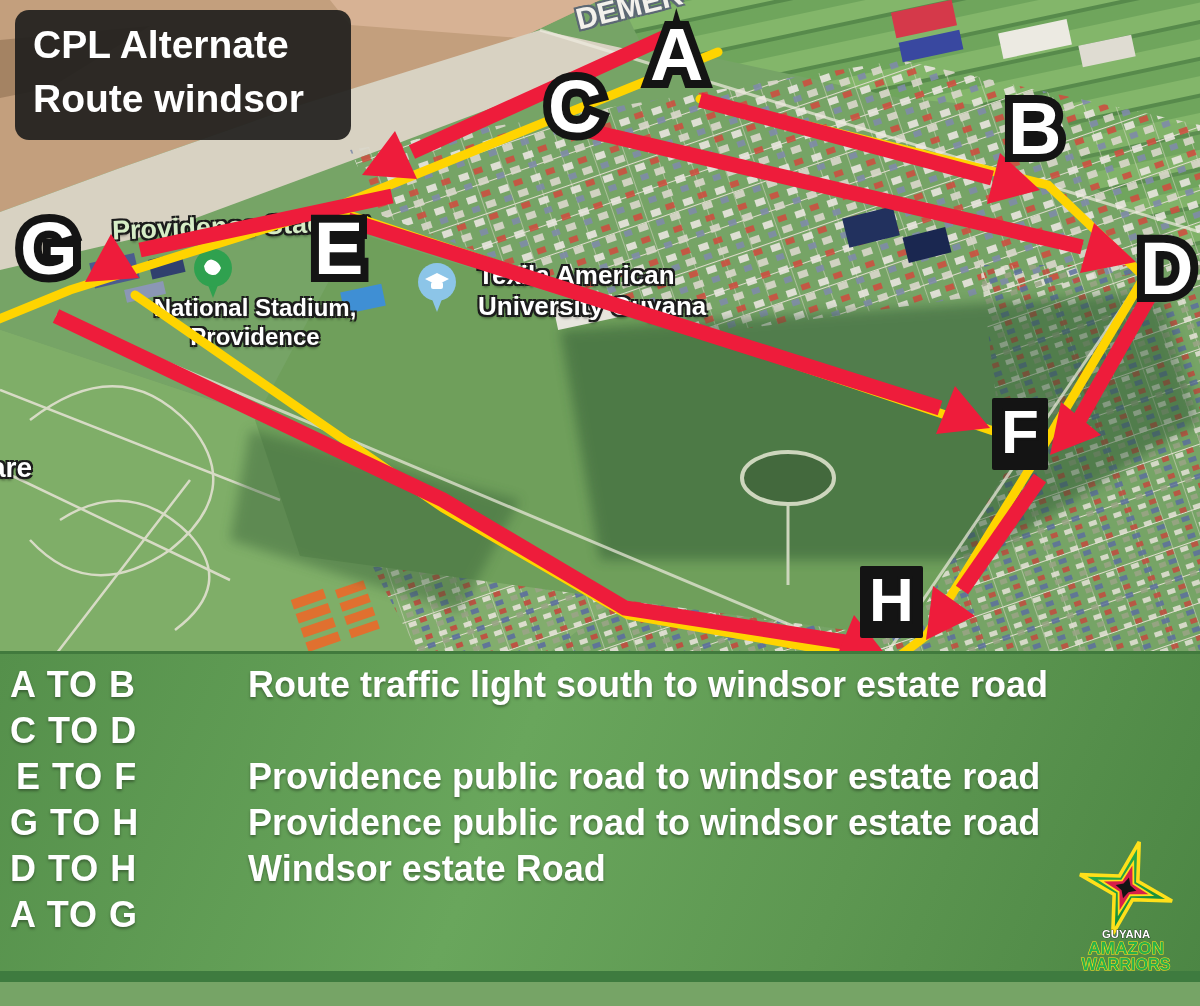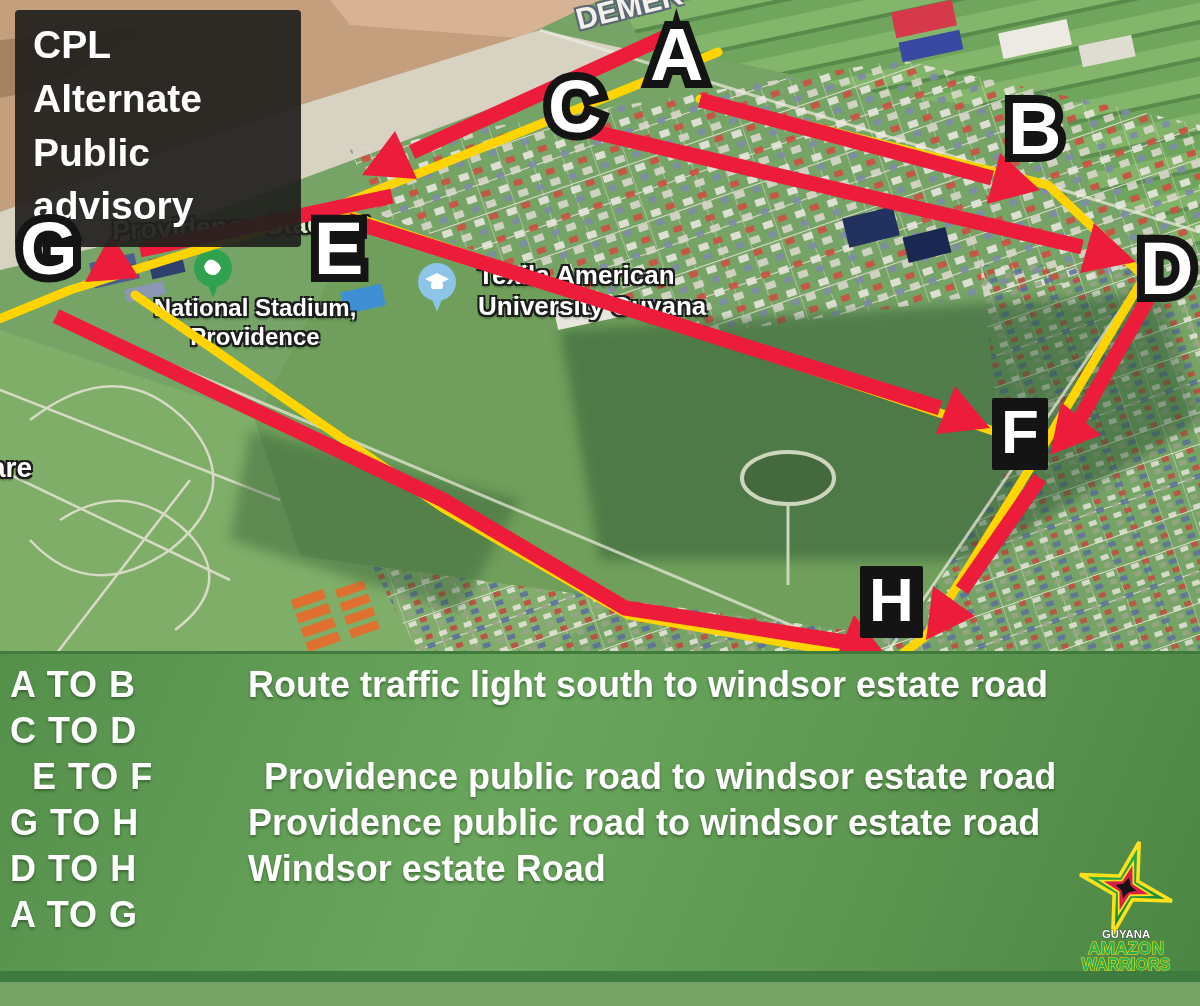--- a/index.html
+++ b/index.html
@@ -1,23 +1,23 @@
 <!DOCTYPE html>
 <html><head>
 <meta charset="utf-8">
 <style>
   html,body{margin:0;padding:0;background:#222;}
   .stage{position:relative;width:1200px;height:1006px;overflow:hidden;
          font-family:"Liberation Sans",sans-serif;background:#76a466;}
   
   .map{position:absolute;left:0;top:0;width:1200px;height:675px;overflow:hidden;}
   .map svg{position:absolute;left:0;top:0;}
-  .title-box{position:absolute;left:15px;top:10px;width:286px;box-sizing:border-box;
+  .title-box{position:absolute;left:15px;top:10px;width:336px;box-sizing:border-box;
              background:rgba(33,32,30,.93);color:#fff;padding:8px 18px 14px;
-             font-weight:800;font-size:39px;line-height:1.38;border-radius:4px;}
+             font-weight:800;font-size:39px;line-height:1.38;border-radius:14px;}
   .map-label{position:absolute;color:#fff;font-weight:700;white-space:nowrap;
              text-shadow:-2px -2px 0 #1c1c1c,2px -2px 0 #1c1c1c,-2px 2px 0 #1c1c1c,
                           2px 2px 0 #1c1c1c,0 3px 3px rgba(0,0,0,.55);}
   .lbl-river{left:575px;top:-10px;font-size:30px;transform:rotate(-14deg);
              color:#f3f1ec;text-shadow:-2px -2px 0 #5c6874,2px -2px 0 #5c6874,
              -2px 2px 0 #5c6874,2px 2px 0 #5c6874;}
   .lbl-provstadium{left:112px;top:211px;font-size:27px;color:#d6edc6;transform:rotate(-2deg);}
   .lbl-natstadium{left:130px;top:293px;width:250px;text-align:center;font-size:24px;line-height:1.22;}
   .lbl-texila{left:478px;top:260px;font-size:26px;line-height:1.18;}
   .lbl-are{left:-10px;top:452px;font-size:28px;}
@@ -194,21 +194,21 @@
         <polygon points="85,282 111,234 139,278"></polygon>
         <polygon points="990,428 936,434 955,386"></polygon>
         <polygon points="890,660 834,663 854,615"></polygon>
         <polygon points="1050,455 1061,402 1101,435"></polygon>
         <polygon points="926,640 933,586 975,616"></polygon>
       </g>
     </svg>
 
     <div class="title-box">
       <div>CPL Alternate</div>
-      <div>Public advisory</div>
+      <div>Route windsor</div>
     </div>
 
     <div class="marker" style="left:650px;top:18px;">
       <span class="stroke">A</span>
       <span class="fill">A</span>
     </div>
     <div class="marker" style="left:1008px;top:92px;">
       <span class="stroke">B</span>
       <span class="fill">B</span>
     </div>
@@ -240,21 +240,21 @@
 
   <div class="legend">
     <div class="legend-rows">
       <div class="lrow">
         <span class="lcode">A TO B</span>
         <span class="ldesc">Route traffic light south to windsor estate road</span>
       </div>
       <div class="lrow">
         <span class="lcode">C TO D</span>
       </div>
-      <div class="lrow" style="padding-left:16px;margin-left:16px;">
+      <div class="lrow" style="padding-left:16px;">
         <span class="lcode" style="width:232px;">E TO F</span>
         <span class="ldesc">Providence public road to windsor estate road</span>
       </div>
       <div class="lrow">
         <span class="lcode">G TO H</span>
         <span class="ldesc">Providence public road to windsor estate road</span>
       </div>
       <div class="lrow">
         <span class="lcode">D TO H</span>
         <span class="ldesc">Windsor estate Road</span>

